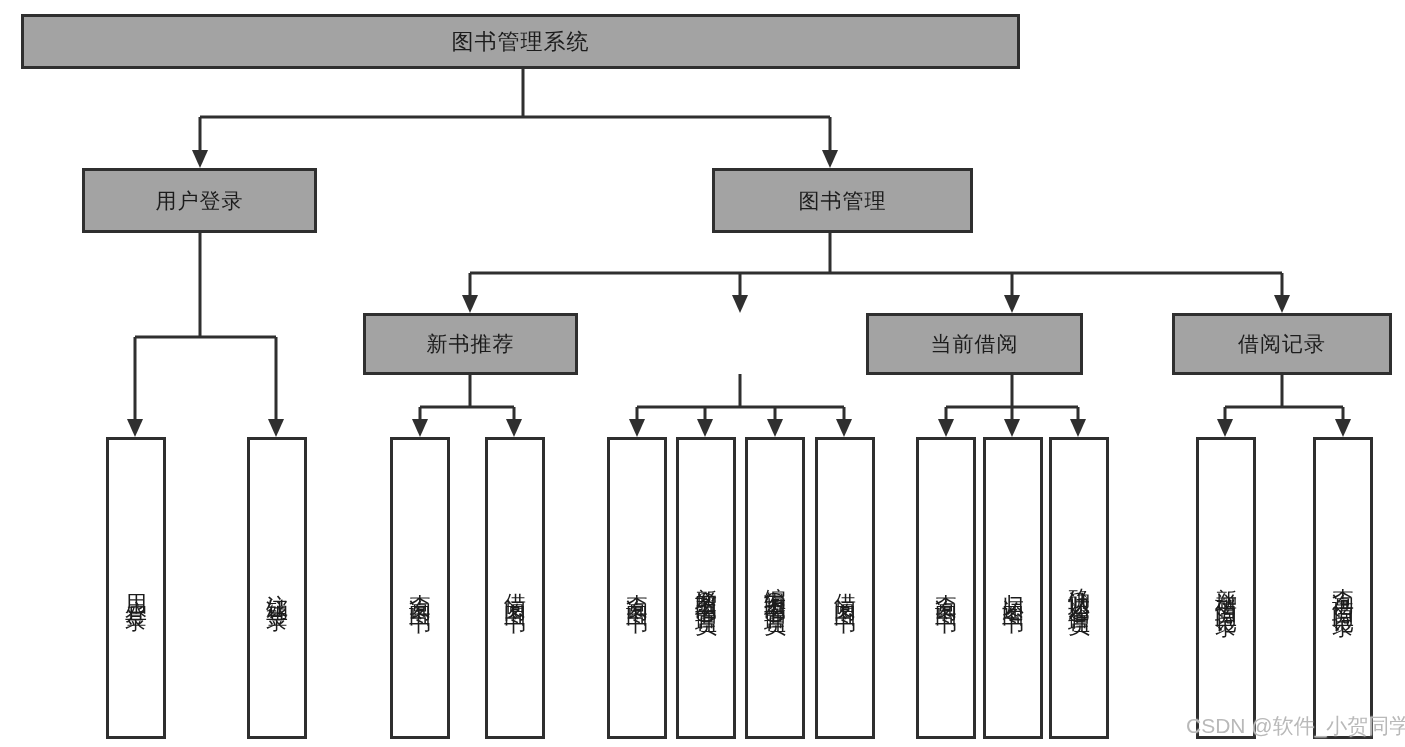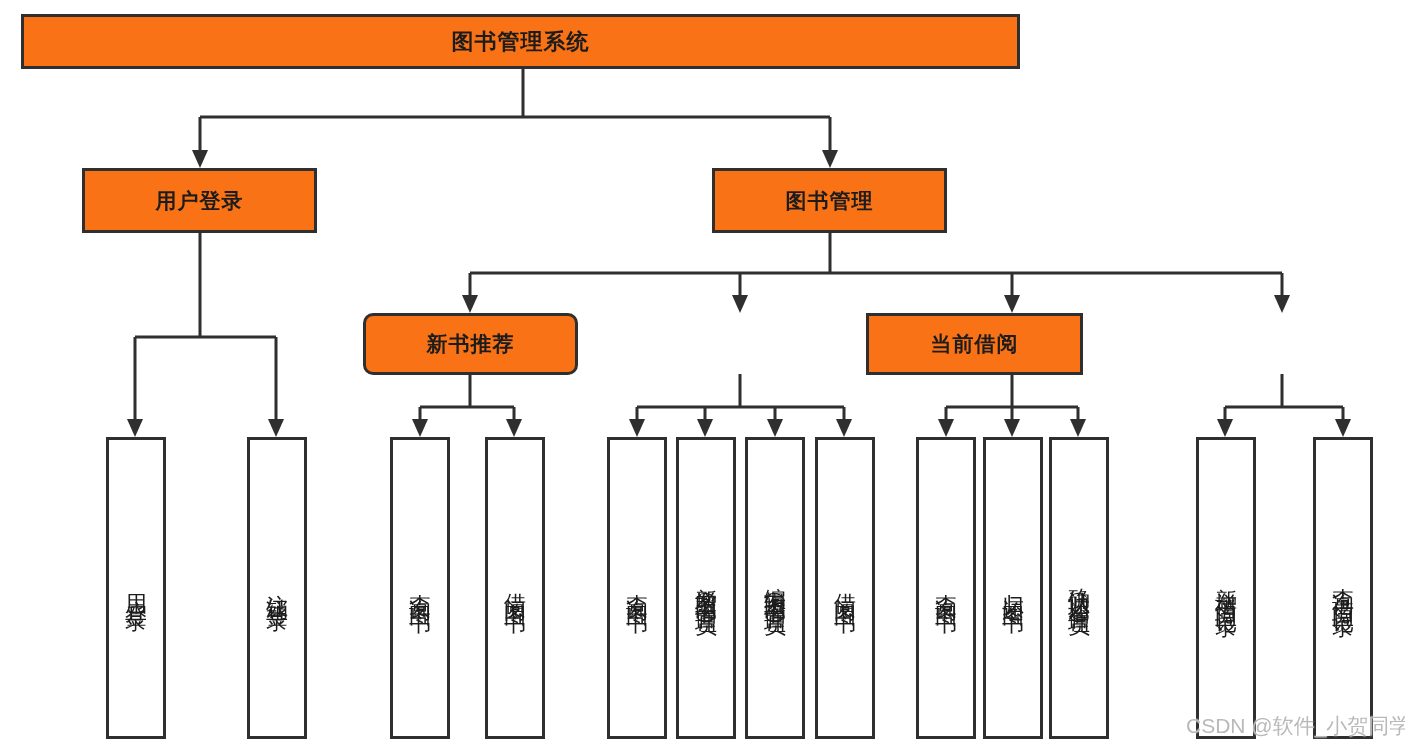--- a/index.html
+++ b/index.html
@@ -14,26 +14,25 @@
     background:#ffffff;
     font-family:"Liberation Sans", sans-serif;
     color:var(--text);
     overflow:hidden;
   }
   #wires{position:absolute;left:0;top:0;width:1405px;height:747px;}
   .box{
     position:absolute;
     box-sizing:border-box;
     border:3px solid var(--line);
-    background:#f97316;
+    background:#a3a3a3;
     display:flex;align-items:center;justify-content:center;
     font-size:21px;
     letter-spacing:1px;
     white-space:nowrap;
-    font-weight:bold;
   }
   .vbox{
     position:absolute;
     box-sizing:border-box;
     border:3px solid var(--line);
     background:#ffffff;
     display:flex;align-items:center;justify-content:center;
     top:437px;width:60px;height:302px;
   }
   .vtext{
@@ -88,24 +87,25 @@
       <polygon points="1004,419 1020,419 1012,437"></polygon>
       <polygon points="1070,419 1086,419 1078,437"></polygon>
       <polygon points="1217,419 1233,419 1225,437"></polygon>
       <polygon points="1335,419 1351,419 1343,437"></polygon>
     </g>
   </svg>
 
   <div class="box" style="left:21px;top:14px;width:999px;height:55px;font-size:22px;">图书管理系统</div>
 
   <div class="box" style="left:82px;top:168px;width:235px;height:65px;">用户登录</div>
-  <div class="box" style="left:712px;top:168px;width:235px;height:65px;">图书管理</div>
+  <div class="box" style="left:712px;top:168px;width:261px;height:65px;">图书管理</div>
 
-  <div class="box" style="left:363px;top:313px;width:215px;height:62px;border-radius:10px;">新书推荐</div>
+  <div class="box" style="left:363px;top:313px;width:215px;height:62px;">新书推荐</div>
   <div class="box" style="left:866px;top:313px;width:217px;height:62px;">当前借阅</div>
+  <div class="box" style="left:1172px;top:313px;width:220px;height:62px;">借阅记录</div>
 
   <div class="vbox" style="left:106px;">
     <span class="vtext">用户登录</span>
   </div>
   <div class="vbox" style="left:247px;">
     <span class="vtext">注销登录</span>
   </div>
 
   <div class="vbox" style="left:390px;">
     <span class="vtext">查询图书</span>

